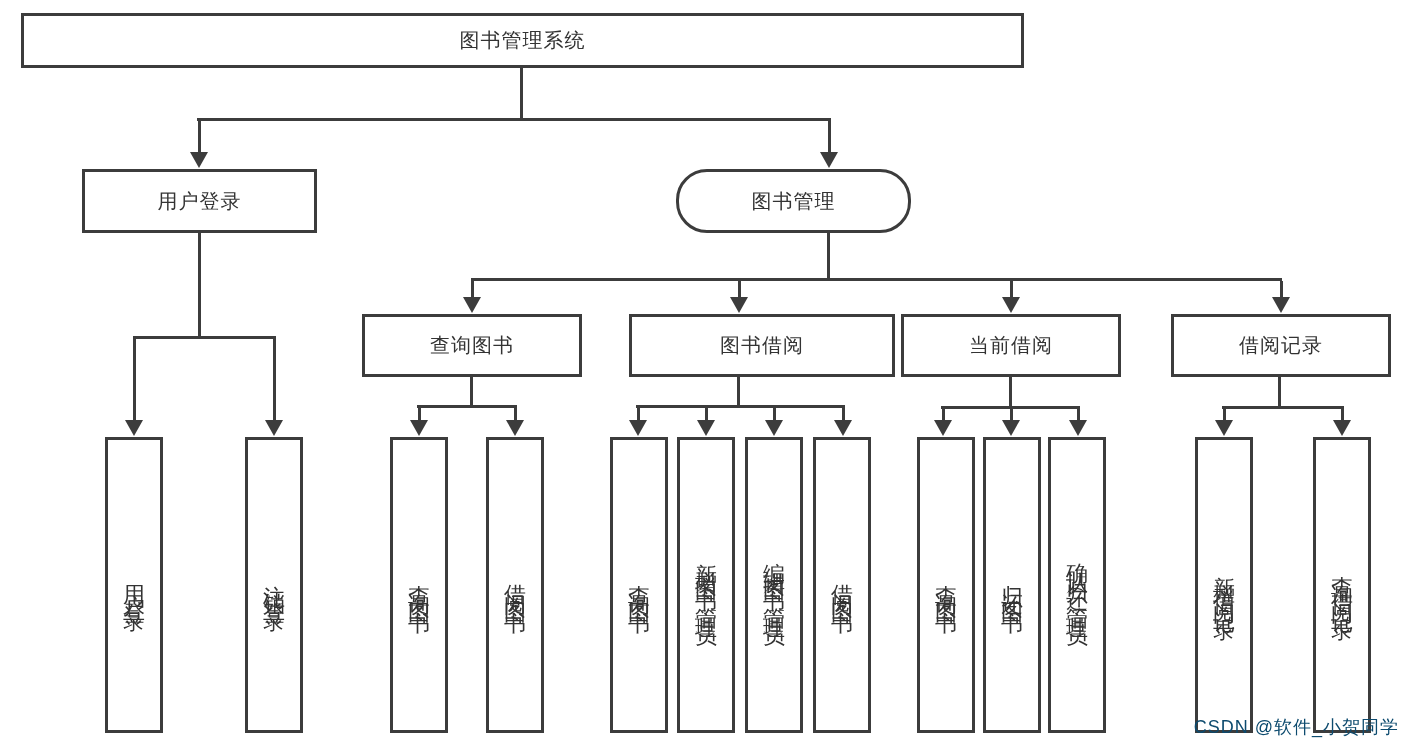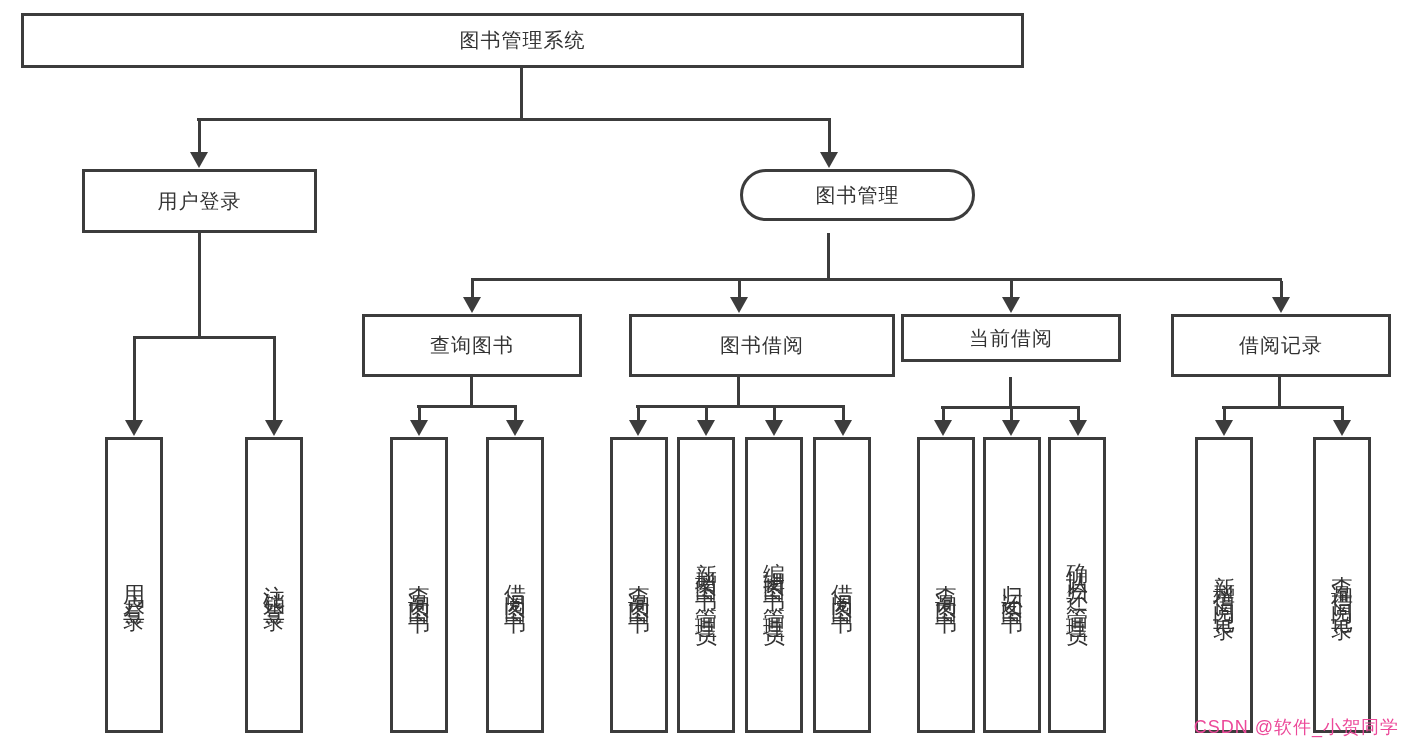--- a/index.html
+++ b/index.html
@@ -61,61 +61,61 @@
     border-right: 9px solid transparent;
     border-top: 16px solid var(--line);
   }
 
   .watermark {
     position: absolute;
     right: 6px;
     bottom: 8px;
     font-size: 18px;
     letter-spacing: 1px;
-    color: #ec4899;
+    color: #0c4a6e;
     z-index: 5;
     white-space: nowrap;
   }
 </style>
 </head>
 <body>
 
 <div id="canvas">
 
   <div class="box hbox root-box" style="left:21px; top:13px; width:1003px; height:55px;">图书管理系统</div>
 
   <div>
     <div class="vline" style="left:520px; top:68px; height:50px;"></div>
     <div class="hline" style="left:197px; top:118px; width:634px;"></div>
     <div class="arrow" style="left:190px; top:121px; height:47px;"></div>
     <div class="arrow" style="left:820px; top:121px; height:47px;"></div>
   </div>
 
   <div class="box hbox" style="left:82px; top:169px; width:235px; height:64px;">用户登录</div>
-  <div class="box hbox" style="left:740px; top:169px; width:235px; height:52px;border-radius:31px;">图书管理</div>
+  <div class="box hbox" style="left:676px; top:169px; width:235px; height:64px;border-radius:31px;">图书管理</div>
 
   <div>
     <div class="vline" style="left:198px; top:233px; height:103px;"></div>
     <div class="hline" style="left:133px; top:336px; width:143px;"></div>
     <div class="arrow" style="left:125px; top:339px; height:97px;"></div>
     <div class="arrow" style="left:265px; top:339px; height:97px;"></div>
   </div>
 
   <div>
     <div class="vline" style="left:827px; top:233px; height:45px;"></div>
     <div class="hline" style="left:471px; top:278px; width:811px;"></div>
     <div class="arrow" style="left:463px; top:281px; height:32px;"></div>
     <div class="arrow" style="left:730px; top:281px; height:32px;"></div>
     <div class="arrow" style="left:1002px; top:281px; height:32px;"></div>
     <div class="arrow" style="left:1272px; top:281px; height:32px;"></div>
   </div>
 
   <div class="box hbox" style="left:362px; top:314px; width:220px; height:63px;">查询图书</div>
   <div class="box hbox" style="left:629px; top:314px; width:266px; height:63px;">图书借阅</div>
-  <div class="box hbox" style="left:901px; top:314px; width:220px; height:48px;">当前借阅</div>
+  <div class="box hbox" style="left:901px; top:314px; width:220px; height:63px;">当前借阅</div>
   <div class="box hbox" style="left:1171px; top:314px; width:220px; height:63px;">借阅记录</div>
 
   <div>
     <div class="vline" style="left:470px; top:377px; height:28px;"></div>
     <div class="hline" style="left:417px; top:405px; width:100px;"></div>
     <div class="arrow" style="left:410px; top:408px; height:28px;"></div>
     <div class="arrow" style="left:506px; top:408px; height:28px;"></div>
   </div>
 
   <div>

